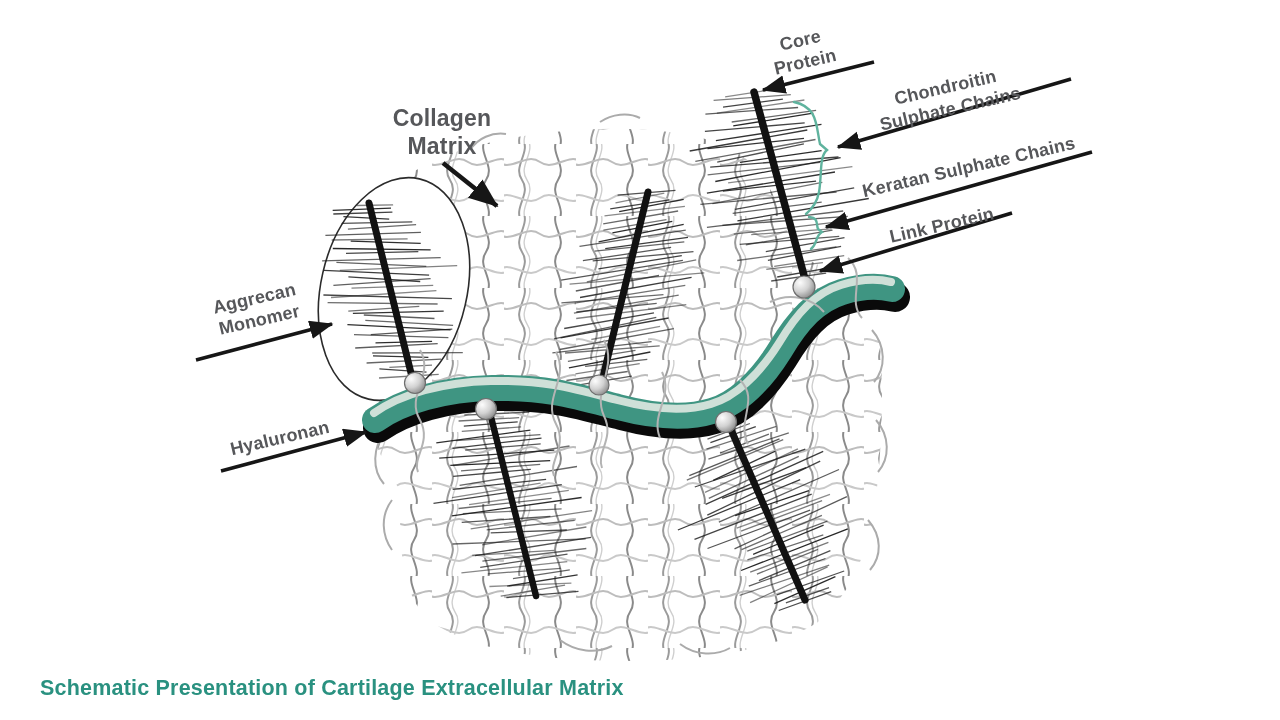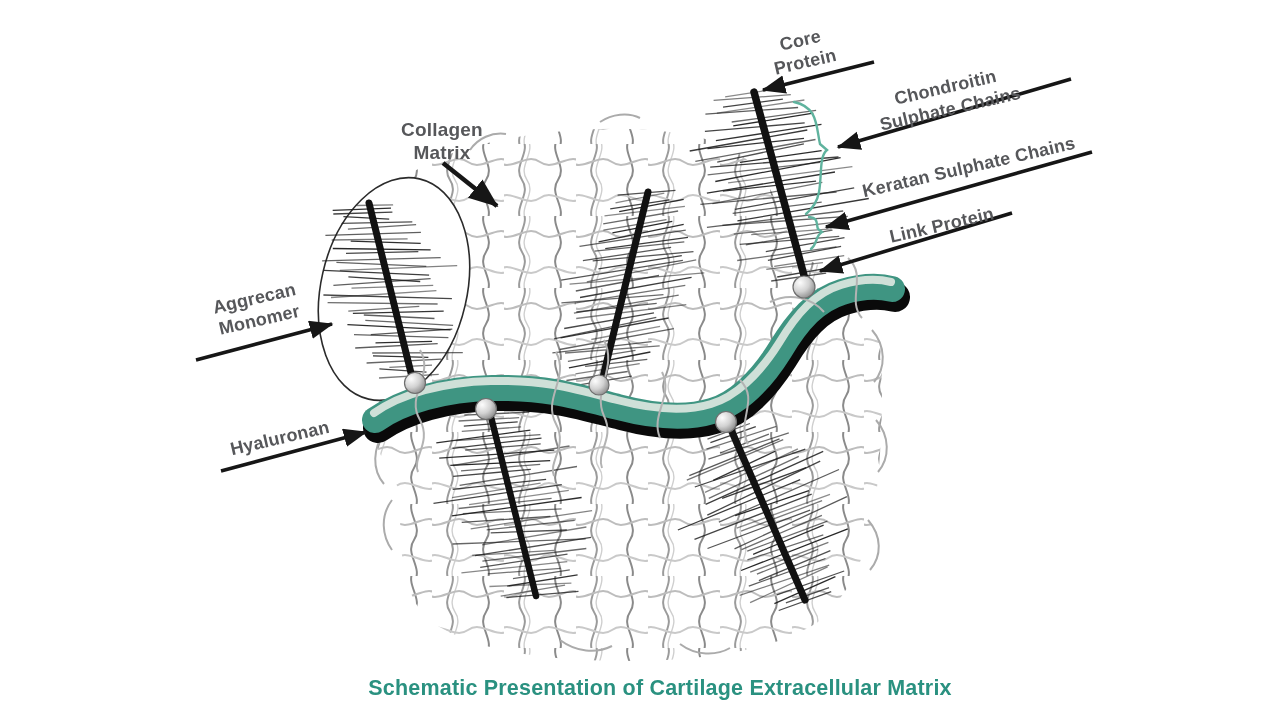--- a/index.html
+++ b/index.html
@@ -2,21 +2,21 @@
 <html><head>
 <meta charset="utf-8">
 <style>
   html,body{margin:0;padding:0;background:#fff;}
   .stage{position:relative;width:1280px;height:720px;background:#ffffff;overflow:hidden;
          font-family:"Liberation Sans", sans-serif;}
   svg{position:absolute;left:0;top:0;}
   .lbl{position:absolute;font-weight:bold;font-size:18px;line-height:1.22;color:#56575a;
        white-space:pre-line;text-align:center;letter-spacing:.2px;transform-origin:center center;}
   .rot{transform:rotate(-13deg);}
-  .caption{position:absolute;left:40px;top:676px;width:1240px;text-align:center;
+  .caption{position:absolute;left:40px;top:676px;width:1240px;
            font-size:21.5px;font-weight:bold;color:#2a9180;letter-spacing:.2px;}
 </style>
 </head>
 <body>
 
 <div class="stage">
 
   <svg width="1280" height="720" viewBox="0 0 1280 720">
     <defs>
       <pattern id="mesh" width="72" height="72" patternUnits="userSpaceOnUse">
@@ -298,21 +298,21 @@
       <path d="M443,163 L497,206" stroke-width="4.5" marker-end="url(#ah)"></path>
       <path d="M196,360 L332,324" stroke-width="3.6" marker-end="url(#ah)"></path>
       <path d="M221,471 L366,432" stroke-width="3.6" marker-end="url(#ah)"></path>
       <path d="M874,62 L763,90" stroke-width="3.6" marker-end="url(#ah)"></path>
       <path d="M1071,79 L838,147" stroke-width="3.6" marker-end="url(#ah)"></path>
       <path d="M1092,152 L826,227" stroke-width="3.6" marker-end="url(#ah)"></path>
       <path d="M1012,213 L820,271" stroke-width="3.6" marker-end="url(#ah)"></path>
     </g>
   </svg>
 
-  <div class="lbl" style="left:383px;top:118px;width:118px;font-size:19px;">Collagen
+  <div class="lbl" style="left:383px;top:104px;width:118px;font-size:23px;">Collagen
 Matrix</div>
 
   <div class="lbl rot" style="left:192px;top:288px;width:130px;">Aggrecan
 Monomer</div>
 
   <div class="lbl rot" style="left:210px;top:428px;width:140px;">Hyaluronan</div>
 
   <div class="lbl rot" style="left:748px;top:30px;width:110px;">Core
 Protein</div>
 

